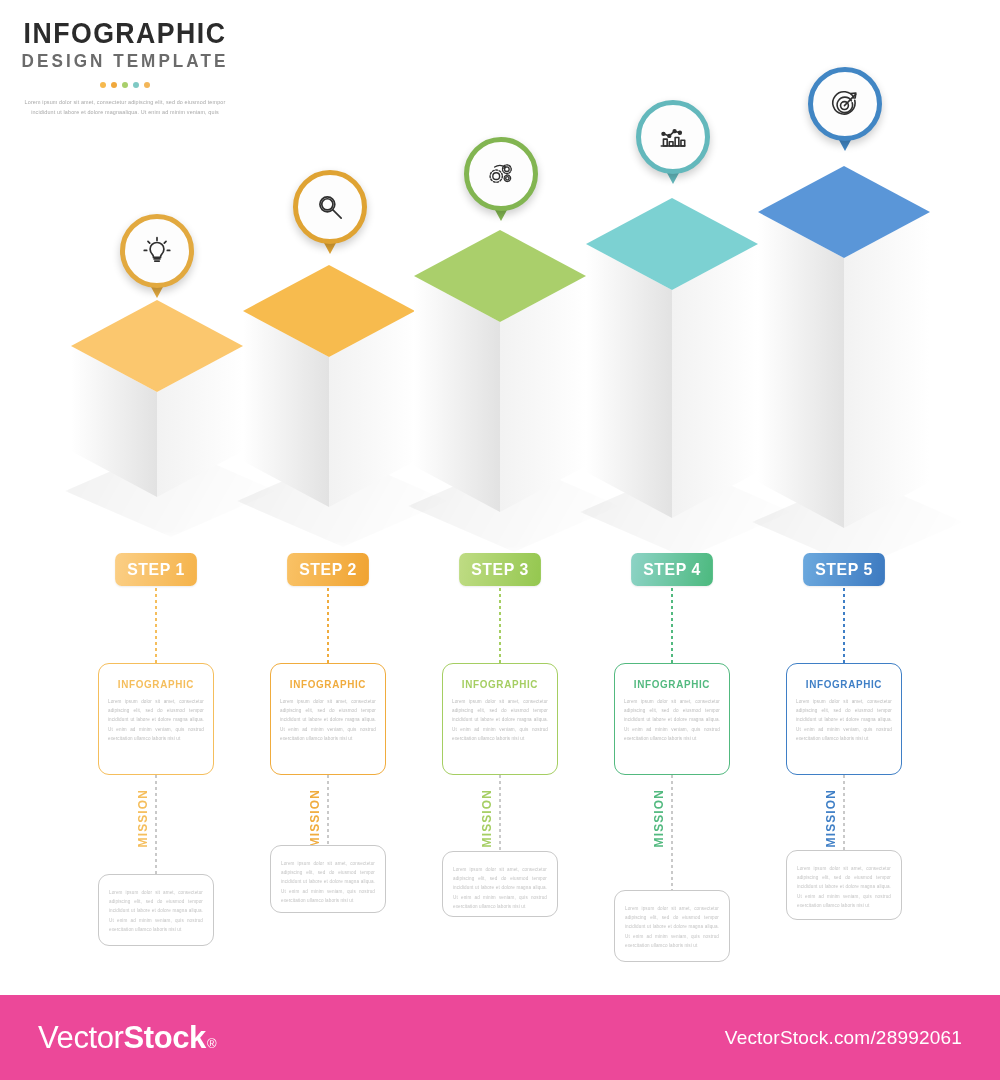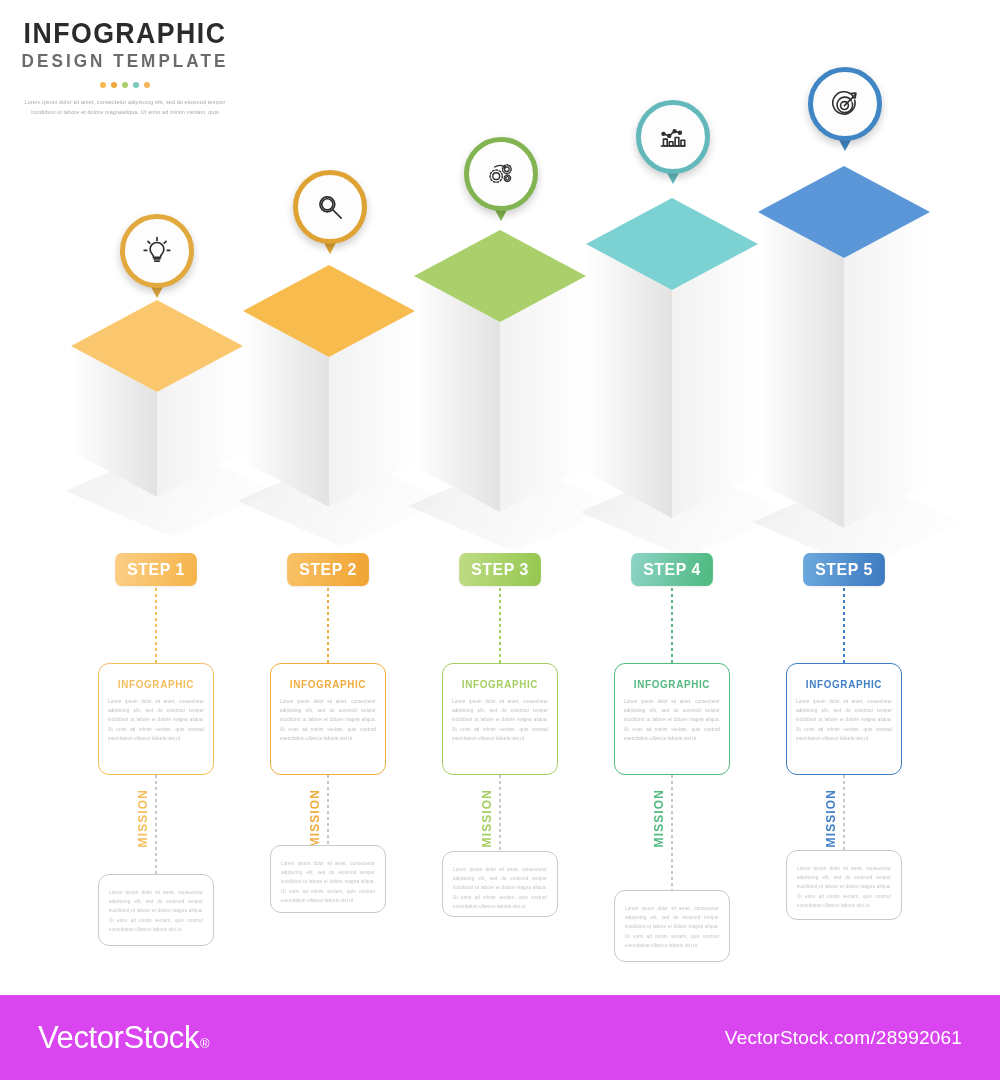--- a/index.html
+++ b/index.html
@@ -164,35 +164,35 @@
     color: #c4c4c4;
     text-align: justify;
     letter-spacing: 0.1px;
   }
 
   
   #footer {
     position: absolute;
     left: 0; top: 995px;
     width: 1000px; height: 85px;
-    background: #d946ef;
+    background: #ec4899;
     display: flex;
     align-items: center;
     justify-content: space-between;
     padding: 0 38px;
   }
   .vs-logo {
     color: #ffffff;
     font-family: "Liberation Sans", sans-serif;
     font-size: 31px;
     letter-spacing: -0.4px;
     display: flex; align-items: baseline;
   }
   .vs-light { font-weight: 300; }
-  .vs-bold  { font-weight: normal; }
+  .vs-bold  { font-weight: bold; }
   .vs-reg   { font-size: 13px; vertical-align: super; margin-left: 1px; }
   .vs-url {
     color: #ffffff;
     font-size: 19px;
     letter-spacing: 0.2px;
   }
 </style>
 </head>
 <body>
 

